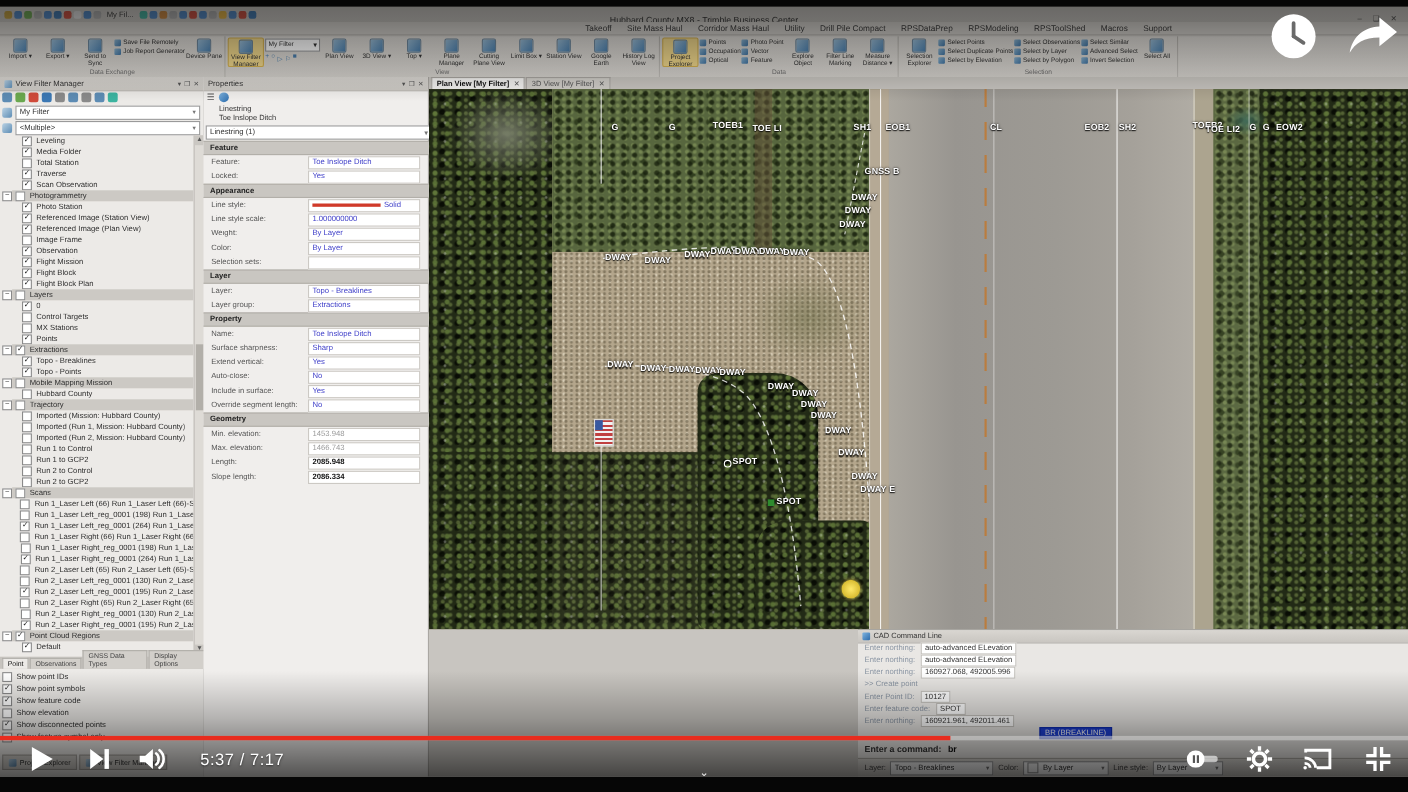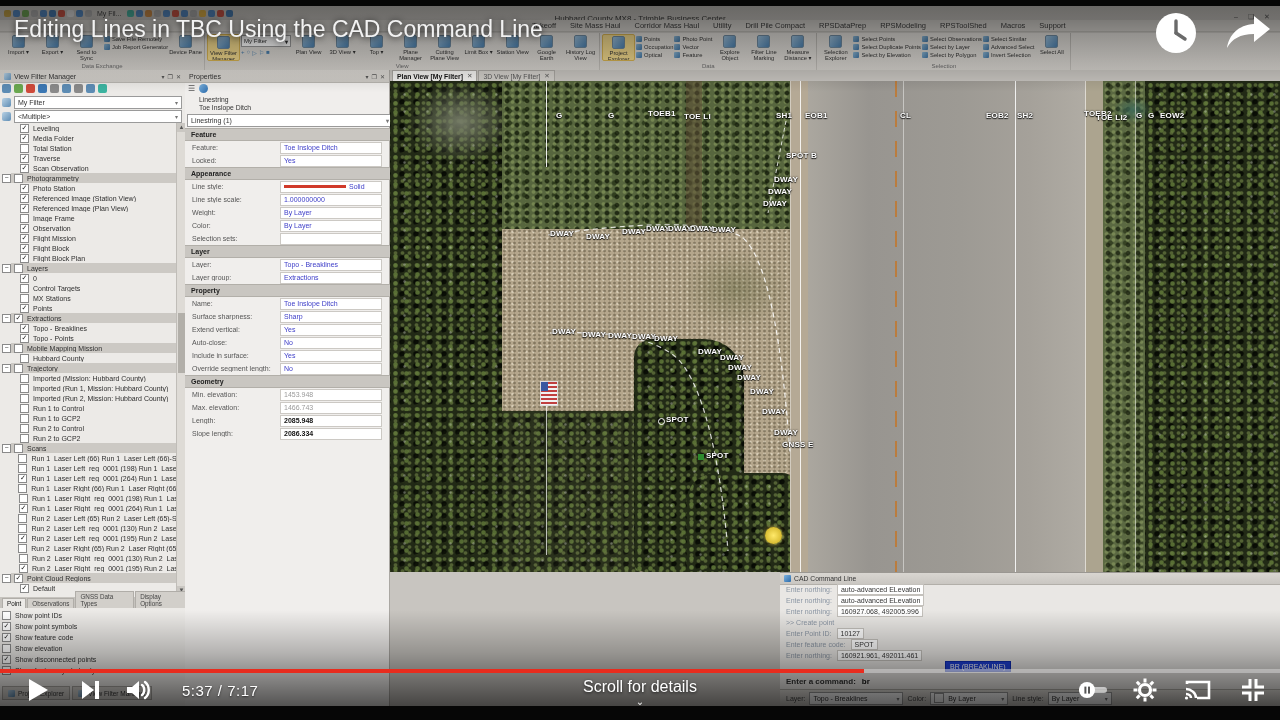--- a/index.html
+++ b/index.html
@@ -929,21 +929,21 @@
           <span class="maplabel" style="left: 386px; top: 30px;">SH1</span>
           <span class="maplabel" style="left: 415px; top: 30px;">EOB1</span>
           <span class="maplabel" style="left: 510px; top: 30px;">CL</span>
           <span class="maplabel" style="left: 596px; top: 30px;">EOB2</span>
           <span class="maplabel" style="left: 627px; top: 30px;">SH2</span>
           <span class="maplabel" style="left: 694px; top: 28px;">TOEB2</span>
           <span class="maplabel" style="left: 706px; top: 32px;">TOE LI2</span>
           <span class="maplabel" style="left: 746px; top: 30px;">G</span>
           <span class="maplabel" style="left: 758px; top: 30px;">G</span>
           <span class="maplabel" style="left: 770px; top: 30px;">EOW2</span>
-          <span class="maplabel" style="left: 396px; top: 70px;">SPOT B</span>
+          <span class="maplabel" style="left: 396px; top: 70px;">GNSS B</span>
           <span class="maplabel" style="left: 384px; top: 94px;">DWAY</span>
           <span class="maplabel" style="left: 378px; top: 106px;">DWAY</span>
           <span class="maplabel" style="left: 373px; top: 118px;">DWAY</span>
           <span class="maplabel" style="left: 160px; top: 148px;">DWAY</span>
           <span class="maplabel" style="left: 196px; top: 151px;">DWAY</span>
           <span class="maplabel" style="left: 232px; top: 146px;">DWAY</span>
           <span class="maplabel" style="left: 256px; top: 143px;">DWAY</span>
           <span class="maplabel" style="left: 278px; top: 143px;">DWAY</span>
           <span class="maplabel" style="left: 300px; top: 143px;">DWAY</span>
           <span class="maplabel" style="left: 322px; top: 144px;">DWAY</span>
@@ -952,21 +952,21 @@
           <span class="maplabel" style="left: 218px; top: 250px;">DWAY</span>
           <span class="maplabel" style="left: 242px; top: 251px;">DWAY</span>
           <span class="maplabel" style="left: 264px; top: 253px;">DWAY</span>
           <span class="maplabel" style="left: 308px; top: 266px;">DWAY</span>
           <span class="maplabel" style="left: 330px; top: 272px;">DWAY</span>
           <span class="maplabel" style="left: 338px; top: 282px;">DWAY</span>
           <span class="maplabel" style="left: 347px; top: 292px;">DWAY</span>
           <span class="maplabel" style="left: 360px; top: 306px;">DWAY</span>
           <span class="maplabel" style="left: 372px; top: 326px;">DWAY</span>
           <span class="maplabel" style="left: 384px; top: 347px;">DWAY</span>
-          <span class="maplabel" style="left: 392px; top: 359px;">GNSS E</span>
+          <span class="maplabel" style="left: 392px; top: 359px;">DWAY E</span>
           <span class="maplabel" style="left: 276px; top: 334px;">SPOT</span>
           <span class="maplabel" style="left: 316px; top: 370px;">SPOT</span>
         </div>
       <div id="map-markers" class="abs" style="left:0;top:0;width:890px;height:491px;">
           <span style="position: absolute; left: 375px; top: 446px; width: 17px; height: 17px; border-radius: 50%; background: radial-gradient(circle, rgb(255, 233, 106), rgb(200, 168, 24)); box-shadow: rgba(255, 230, 100, 0.8) 0px 0px 4px;"></span>
           <span style="position: absolute; left: 308px; top: 373px; width: 6px; height: 6px; background: rgb(46, 139, 46);"></span>
           <span style="position: absolute; left: 268px; top: 337px; width: 5px; height: 5px; border: 1px solid rgb(255, 255, 255); border-radius: 50%;"></span>
           <span style="position: absolute; left: 150px; top: 300px; width: 16px; height: 23px; background: repeating-linear-gradient(rgb(192, 64, 64) 0px, rgb(192, 64, 64) 2px, rgb(242, 242, 242) 2px, rgb(242, 242, 242) 4px); border: 1px solid rgb(221, 221, 221);">
             <span style="position: absolute; left: 0px; top: 0px; width: 7px; height: 9px; background: rgb(56, 88, 160);"></span>
           </span>
@@ -1034,21 +1034,20 @@
         </div>
         <span style="flex:1;"></span>
 
       </div>
 
     </div>
   </div>
 
   <div class="abs vo" id="vo-topgrad"></div>
   <div class="abs vo" id="vo-botgrad"></div>
-  <div class="abs vo" id="vo-title">Editing Lines in TBC Using the CAD Command Line</div>
 
   <div class="abs vo" id="vo-clock">
     <svg width="44" height="44" viewBox="0 0 44 44">
       <circle cx="22" cy="22" r="20" fill="#fff"></circle>
       <line x1="22" y1="22" x2="22" y2="10" stroke="#6a6a6a" stroke-width="3.4" stroke-linecap="round"></line>
       <line x1="22" y1="22" x2="31" y2="28" stroke="#6a6a6a" stroke-width="3.4" stroke-linecap="round"></line>
     </svg>
   </div>
   <div class="abs vo" id="vo-share">
     <svg width="52" height="42" viewBox="0 0 52 42">
@@ -1116,17 +1115,16 @@
       <svg width="26" height="26" viewBox="0 0 26 26">
         <g stroke="#fff" stroke-width="3" fill="none">
           <path d="M10 2 L10 10 L2 10"></path>
             <path d="M16 2 L16 10 L24 10"></path>
           <path d="M10 24 L10 16 L2 16"></path>
             <path d="M16 24 L16 16 L24 16"></path>
         </g>
       </svg>
     </div>
   </div>
-  <div class="abs vo" id="vo-scroll">Scroll for details</div>
   <div class="abs vo" id="vo-chev">⌄</div>
   <div class="abs vo" id="vo-black-top"></div>
   <div class="abs vo" id="vo-black-bot"></div>
 </div>
 
 </body></html>

